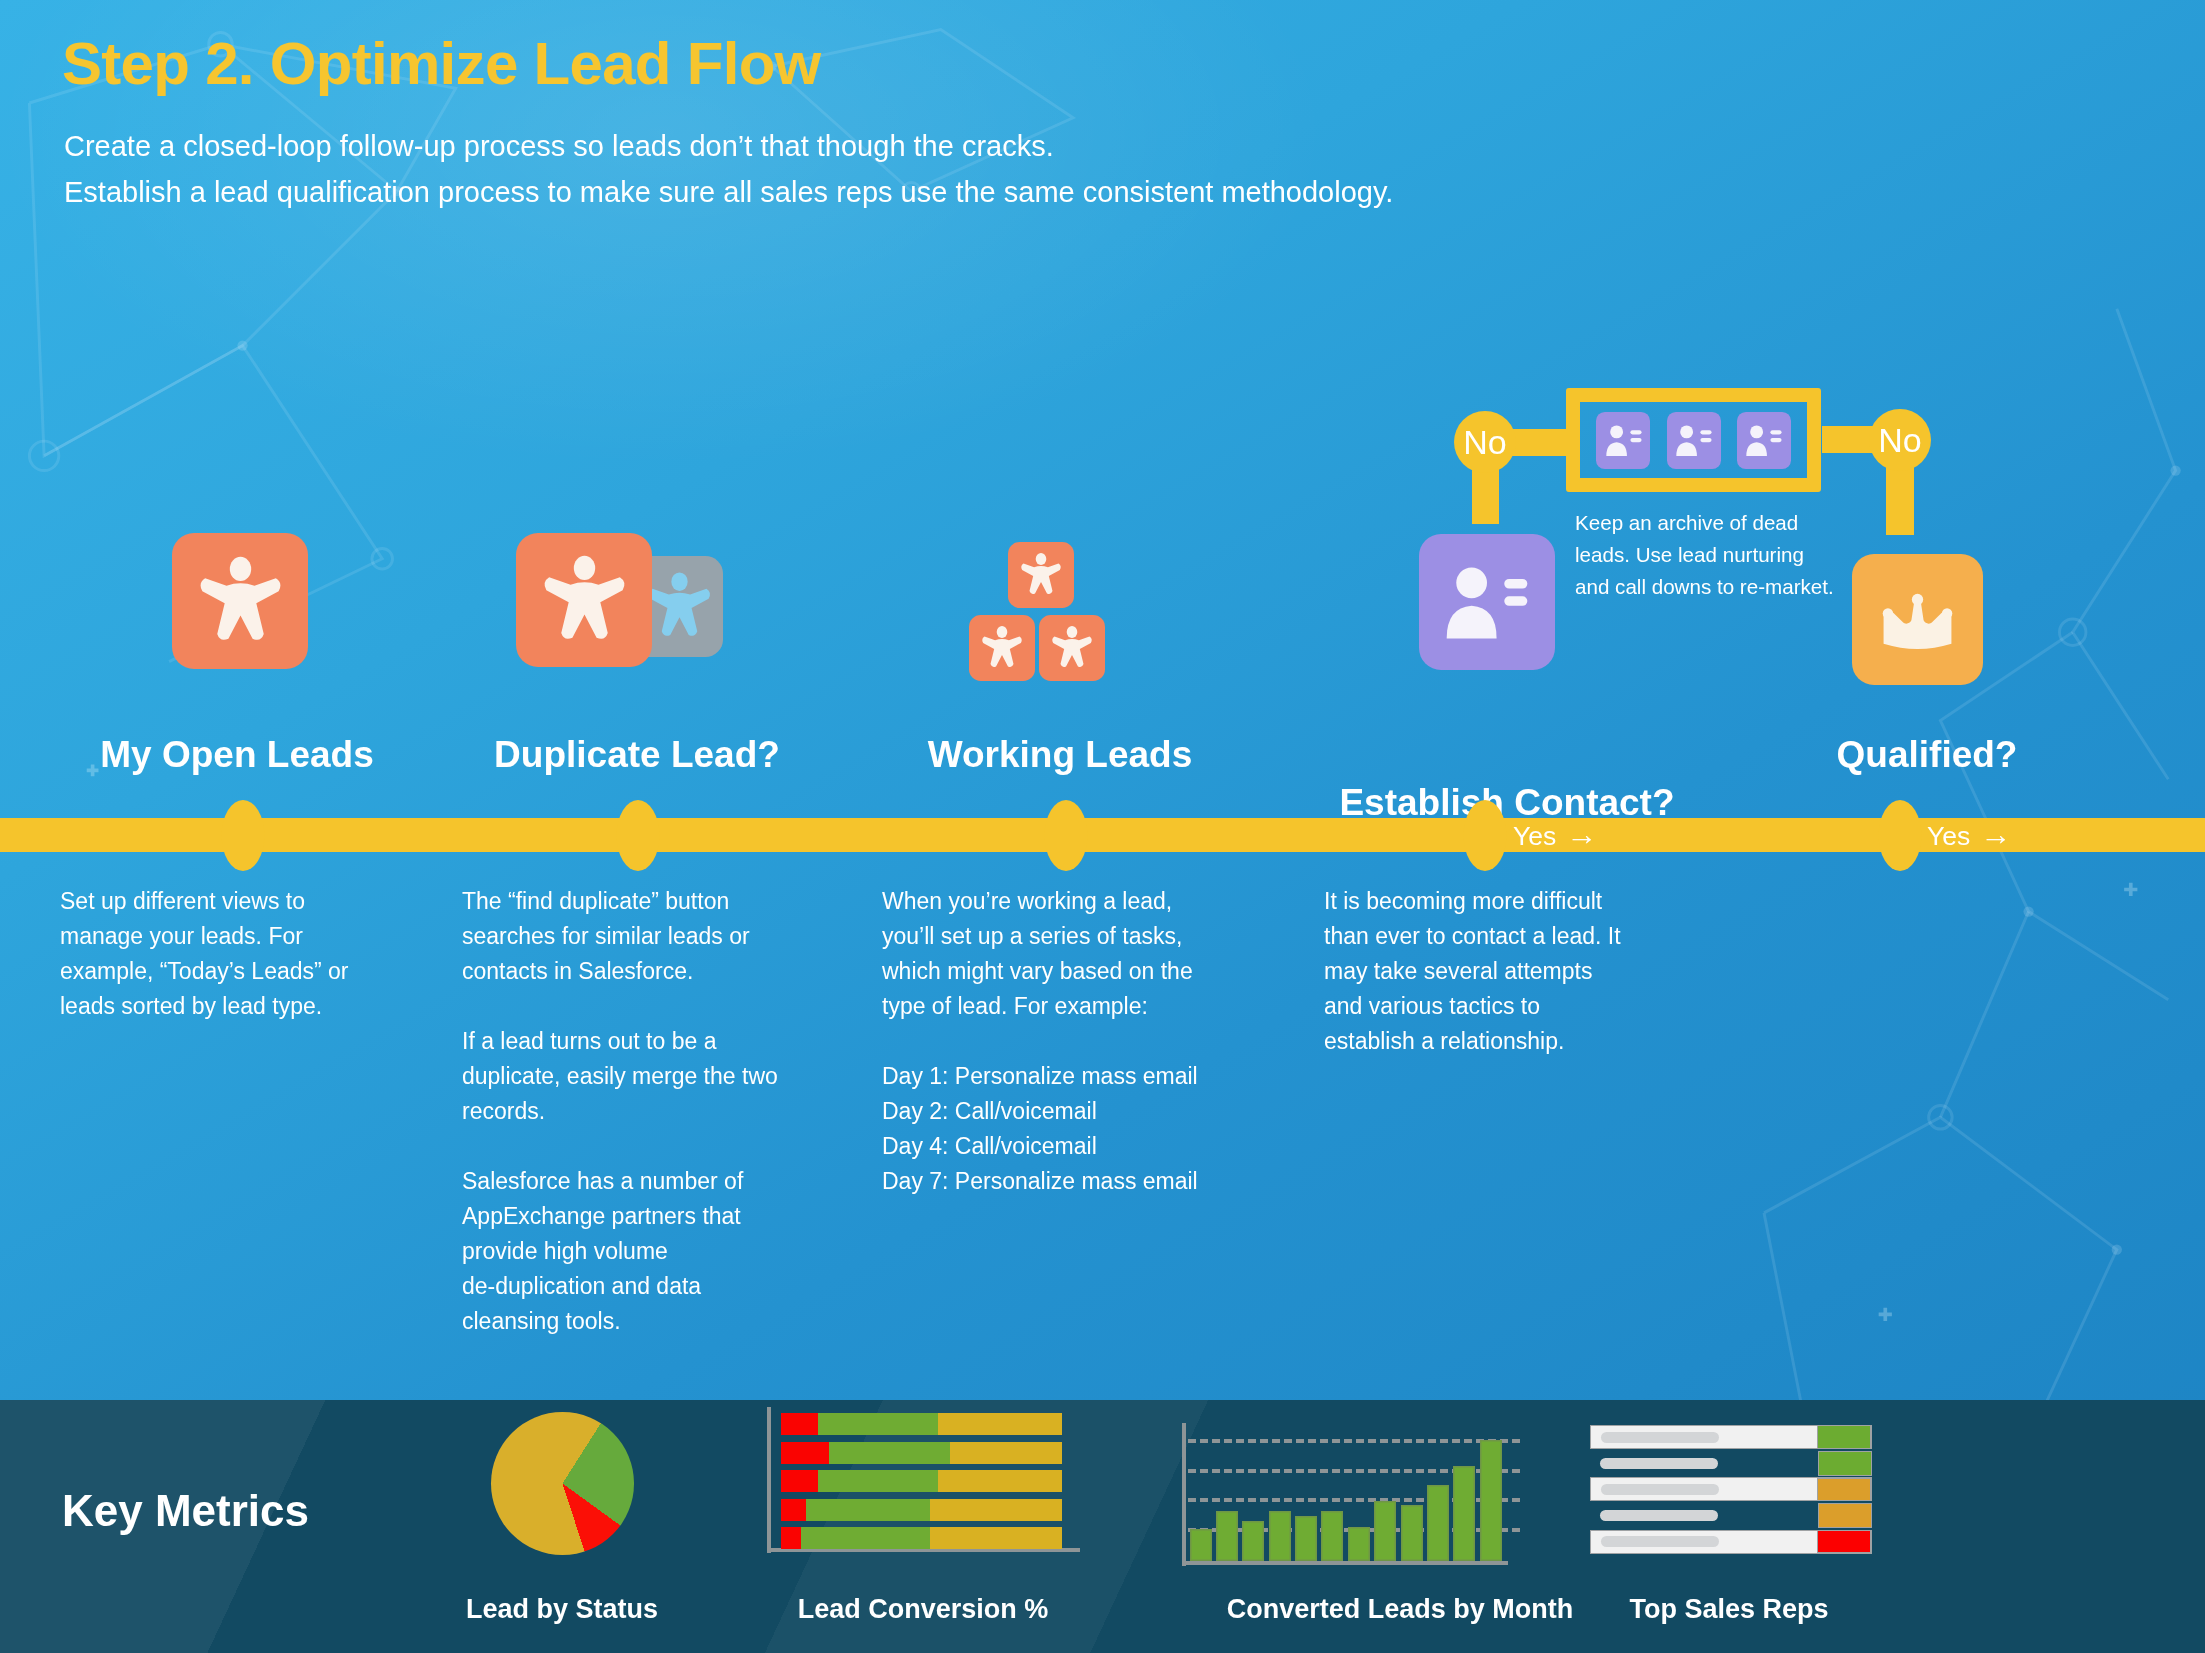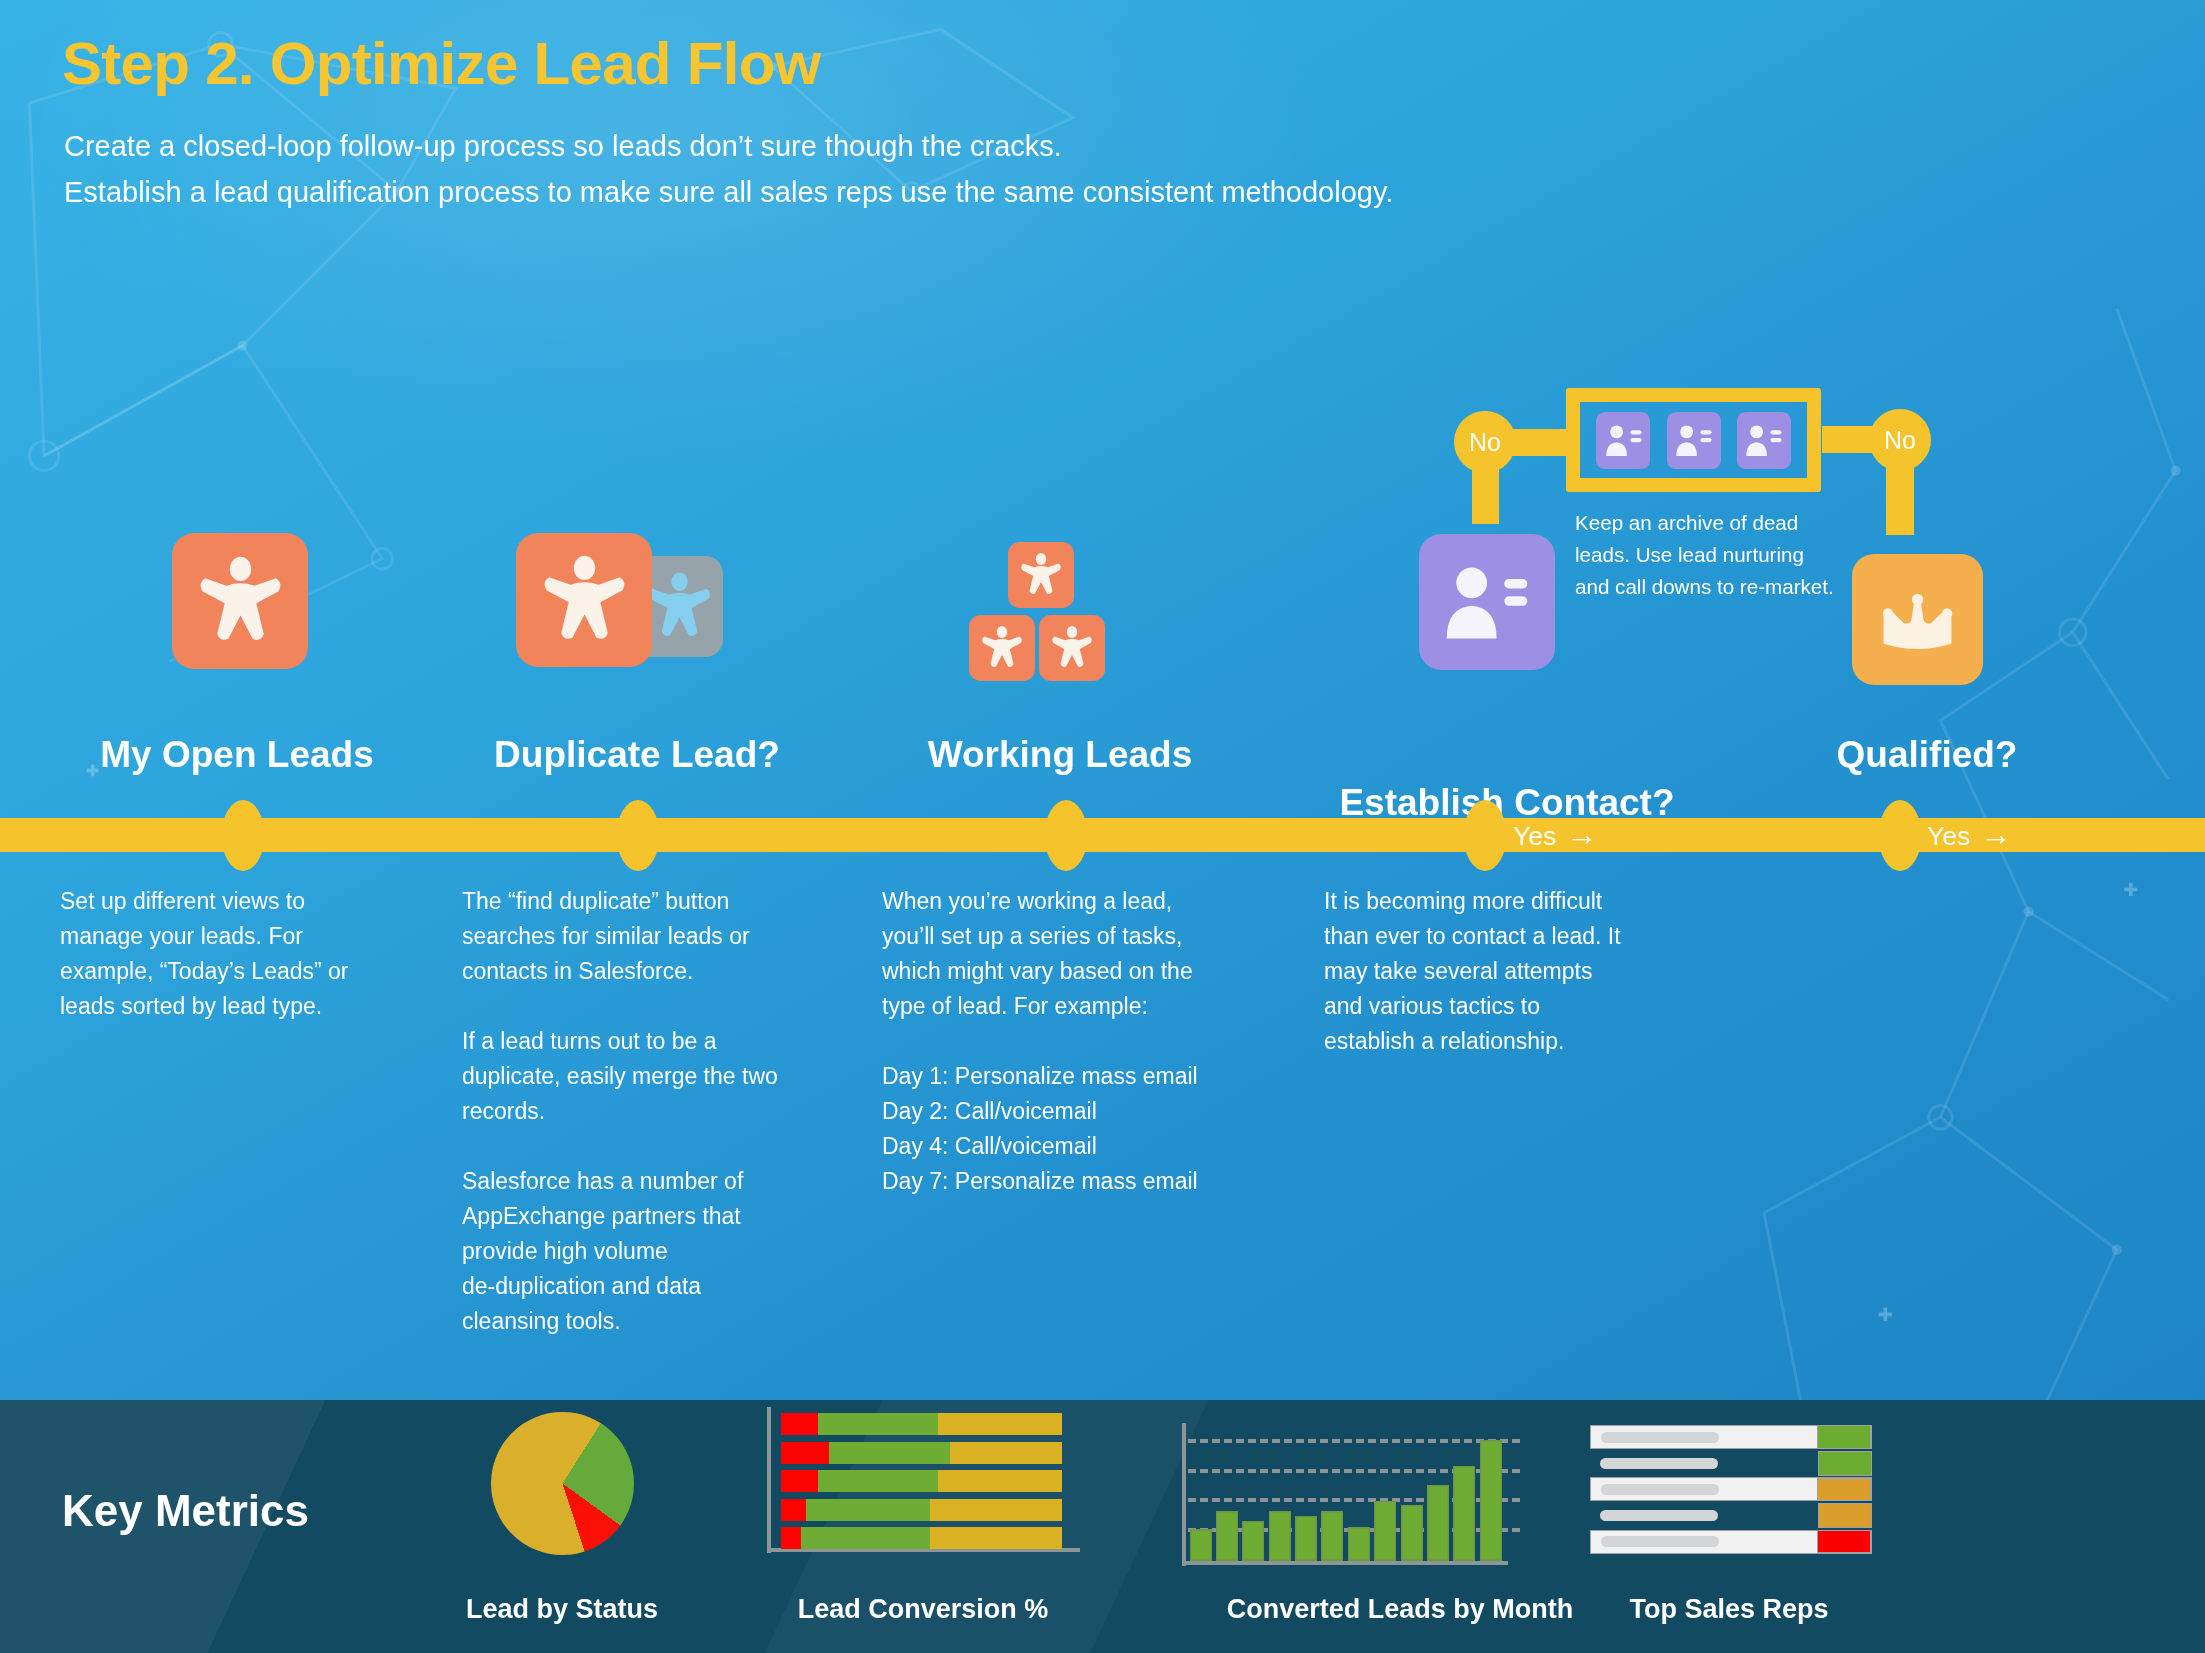--- a/index.html
+++ b/index.html
@@ -26,21 +26,21 @@
   
   .timeline-bar{left:0;top:818px;width:2205px;height:34px;background:#F5C42C;}
   .timeline-dot{position:absolute;width:43px;height:71px;border-radius:50%;background:#F5C42C;top:800px;transform:translateX(-50%);}
   .yes-label{position:absolute;top:835px;transform:translateY(-50%);color:#fff;font-size:26.5px;font-weight:400;white-space:nowrap;}
   .yes-label .arr{margin-left:10.3px;font-size:31px;}
   
   .desc{position:absolute;top:884px;color:#fff;font-size:23px;line-height:35px;white-space:pre-line;font-weight:400;}
   
   .conn{position:absolute;background:#F5C42C;}
   .no-circle{position:absolute;width:62px;height:62px;border-radius:50%;background:#F5C42C;
-             display:flex;align-items:center;justify-content:center;color:#fff;font-size:25px;}
+             display:flex;align-items:center;justify-content:center;color:#fff;font-size:34px;}
   .archive-box{position:absolute;left:1566px;top:388px;width:255px;height:104px;border:14.7px solid #F5C42C;
                border-radius:2.9px;box-sizing:border-box;display:flex;align-items:center;justify-content:space-evenly;}
   .mini-card{width:54px;height:57px;border-radius:8.8px;background:#9C8FE4;display:flex;align-items:center;justify-content:center;}
   .archive-note{position:absolute;left:1575px;top:507px;color:#fff;font-size:20.6px;line-height:32px;white-space:pre-line;}
   
   .band{left:0;top:1400px;width:2205px;height:254px;background:#124A62;}
   .band::after{content:"";position:absolute;inset:0;
        background:linear-gradient(115deg,rgba(255,255,255,.05) 0 14%,rgba(255,255,255,0) 14% 38%,rgba(255,255,255,.04) 38% 52%,rgba(255,255,255,0) 52%);}
   .metrics-heading{left:62px;top:1486px;font-size:44px;font-weight:700;color:#fff;}
   .chart-caption{position:absolute;top:1594px;transform:translateX(-50%);color:#fff;font-size:27px;font-weight:700;white-space:nowrap;z-index:3;}
@@ -94,21 +94,21 @@
         <circle cx="2960" cy="640" r="7"></circle>
       <circle cx="2760" cy="1240" r="7"></circle>
         <circle cx="2880" cy="1700" r="7"></circle>
         <circle cx="1050" cy="90" r="7"></circle>
       <path d="M266 868 l20 0 m-10 -10 l0 20 M118 1048 l16 0 m-8 -8 l0 16 M2890 1210 l18 0 m-9 -9 l0 18 M2556 1788 l18 0 m-9 -9 l0 18 M1530 2180 l16 0 m-8 -8 l0 16" stroke="#D6F1FD" stroke-opacity="0.3" stroke-width="5"></path>
     </g>
   </svg>
 
   <div class="abs title">Step 2. Optimize Lead Flow</div>
   <div class="abs subtitle">
-    <div>Create a closed-loop follow-up process so leads don’t sure though the cracks.</div>
+    <div>Create a closed-loop follow-up process so leads don’t that though the cracks.</div>
     <div>Establish a lead qualification process to make sure all sales reps use the same consistent methodology.</div>
   </div>
 
   <div class="conn" style="left:1472px;top:442px;width:26.5px;height:82px;"></div>
   <div class="conn" style="left:1485px;top:429px;width:85px;height:26.5px;"></div>
   <div class="no-circle" style="left:1454px;top:411px;">
     <span>No</span>
   </div>
 
   <div class="conn" style="left:1886px;top:440px;width:28px;height:95px;"></div>

